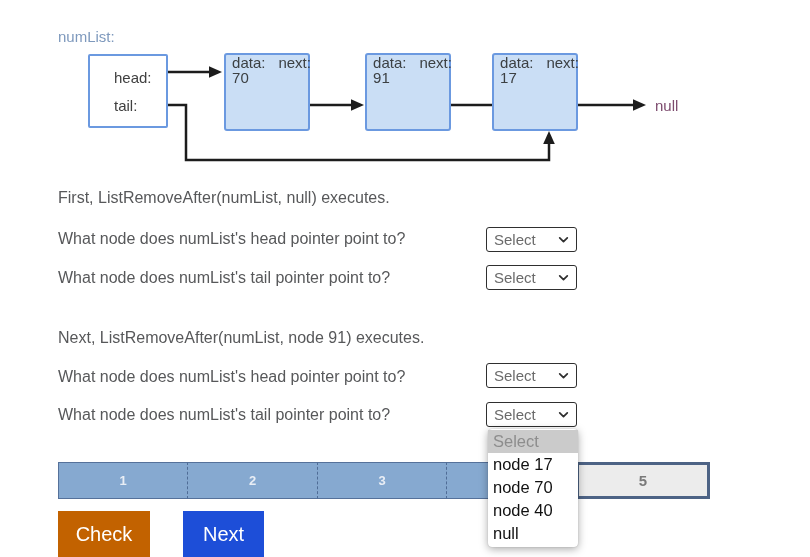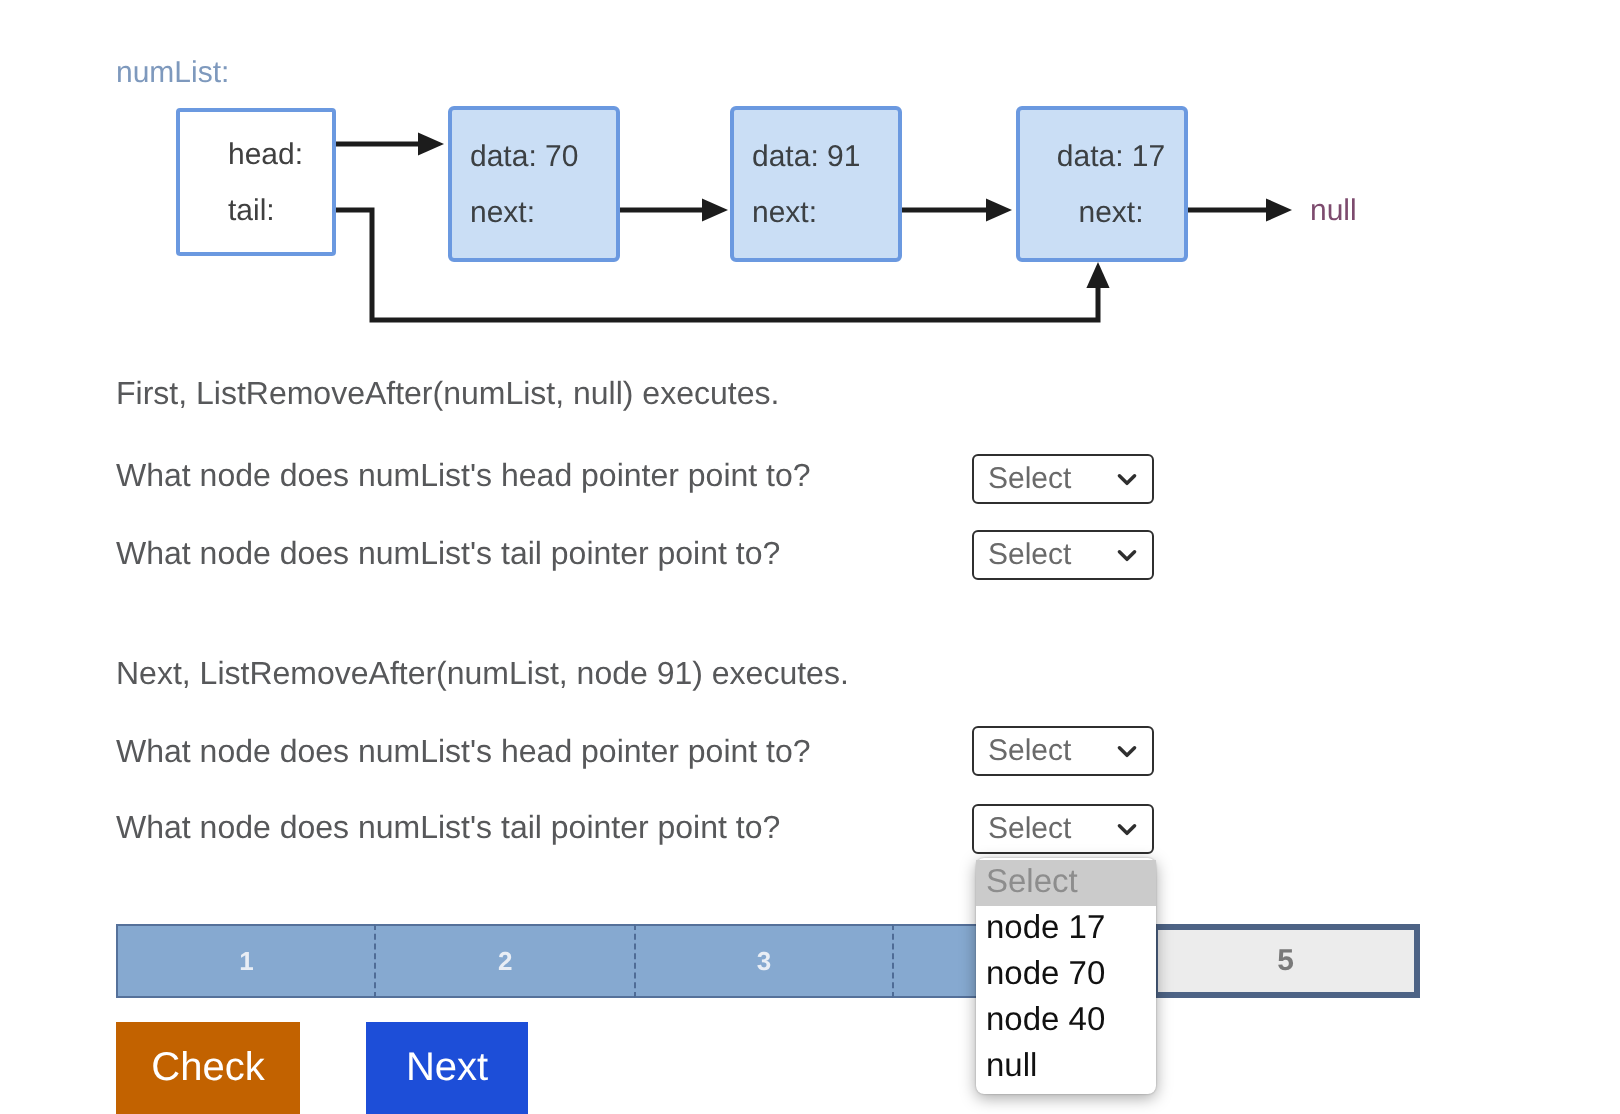--- a/index.html
+++ b/index.html
@@ -19,25 +19,25 @@
   .pointer-box{
     position:absolute;left:88px;top:54px;width:80px;height:74px;
     background:#ffffff;border:2px solid #6b99e0;border-radius:2px;
     display:flex;flex-direction:column;justify-content:center;gap:13px;
     padding-left:8px;box-sizing:border-box;
   }
   .pointer-box .row{font-size:15px;color:#404040;line-height:1;margin-left:16px;}
   .node{
     position:absolute;top:53px;width:86px;height:78px;
     background:#cadef5;border:2px solid #6b99e0;border-radius:3px;
-    display:flex;flex-direction:column;justify-content:center;gap:13px;
+    display:flex;flex-direction:row;justify-content:center;gap:13px;
     padding-left:9px;box-sizing:border-box;
   }
   .node .row{font-size:15px;color:#3c4043;line-height:1;}
-  .node1{left:224px;} .node2{left:365px;} .node3{left:508px;align-items:center;}
+  .node1{left:224px;} .node2{left:365px;} .node3{left:492px;}
   .null-label{
     position:absolute;left:655px;top:97px;
     font-size:15px;color:#7d4b6e;
   }
   
   .statement{
     position:absolute;left:58px;
     font-size:16px;color:#57585a;
   }
   .question{

